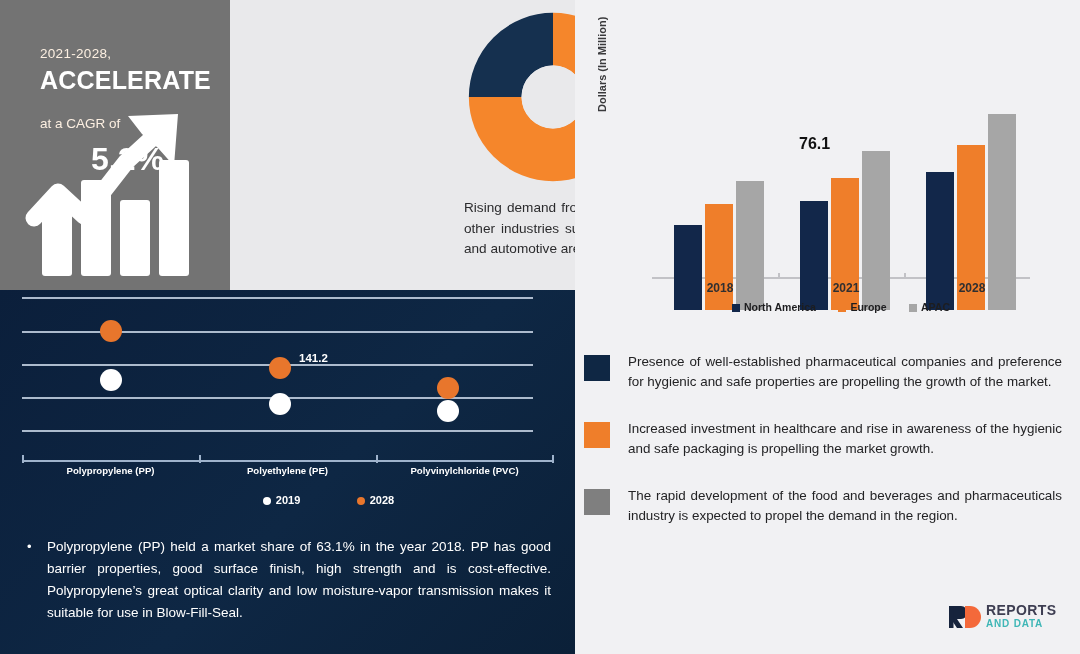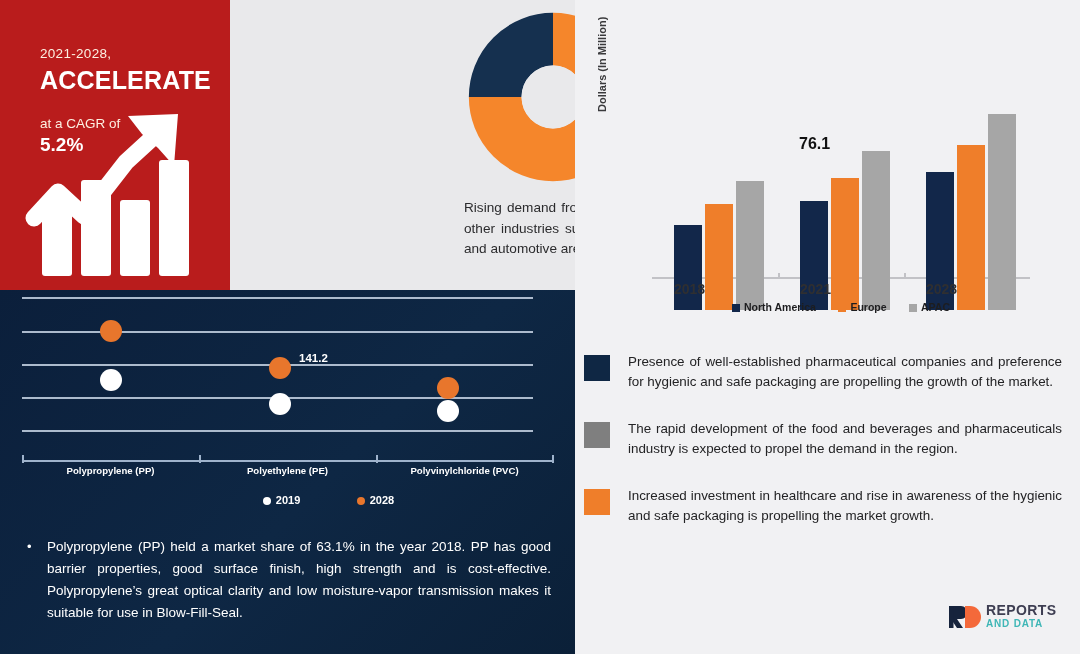--- a/index.html
+++ b/index.html
@@ -8,21 +8,21 @@
     font-family:"Liberation Sans", sans-serif;
     background:#f1f1f3;
     overflow:hidden;
     position:relative;
   }
   .root{position:relative;width:1080px;height:654px;}
 
   
   .panel-orange{
     position:absolute;left:0;top:0;width:270px;height:290px;
-    background:#b91c1c;overflow:hidden;
+    background:#737373;overflow:hidden;
   }
   .panel-donut{
     position:absolute;left:230px;top:0;width:345px;height:290px;
     background:#e9e9eb;
   }
   .panel-dark{
     position:absolute;left:0;top:290px;width:575px;height:364px;
     background:#0d2341;
     background:linear-gradient(135deg,#0b1f3b 0%,#0e2744 55%,#0b2038 100%);
   }
@@ -30,21 +30,21 @@
     position:absolute;left:575px;top:0;width:505px;height:654px;
     background:#f1f1f3;
   }
 
   
   .acc-text{position:absolute;left:40px;top:44px;width:175px;color:#ffffff;z-index:3;}
   .acc-l1{font-size:13.5px;letter-spacing:.3px;color:#fdf0e2;line-height:1.45;}
   .acc-l2{font-size:13.5px;letter-spacing:.3px;color:#fdf0e2;line-height:1.45;}
   .acc-big{font-size:25px;font-weight:700;letter-spacing:.2px;line-height:1.25;color:#ffffff;margin-top:1px;}
   .acc-l3{font-size:13.5px;color:#fdf0e2;line-height:1.5;margin-top:18px;}
-  .acc-pct{font-size:19px;font-weight:700;color:#ffffff;line-height:1.1;margin-top:1px;}
+  .acc-pct{font-size:32px;font-weight:700;color:#ffffff;line-height:1.1;margin-top:8px;text-align:center;}
   .acc-graphic{position:absolute;left:22px;top:108px;width:196px;height:175px;z-index:1;}
 
   
   .donut-wrap{position:absolute;left:238px;top:12px;width:170px;height:170px;}
   .donut-note{
     position:absolute;left:417px;top:22px;width:152px;
   }
   .donut-pct{font-size:26px;color:#f0883e;font-weight:400;line-height:1.05;letter-spacing:.3px;}
   .donut-desc{font-size:14.2px;color:#1d1d1f;line-height:1.42;margin-top:4px;font-weight:600;}
   .donut-para{
@@ -75,21 +75,21 @@
   .bar-chart{position:absolute;left:600px;top:20px;width:460px;height:290px;}
   .ylabel{
     position:absolute;left:-4px;top:92px;
     transform:rotate(-90deg);transform-origin:left top;
     font-size:11px;font-weight:700;color:#3a3a3c;white-space:nowrap;
   }
   .bar-base{position:absolute;left:52px;top:257px;width:378px;height:1.5px;background:#c2c2c6;}
   .bar-sep{position:absolute;top:253px;width:1.5px;height:6px;background:#c2c2c6;}
   .bar{position:absolute;bottom:0;}
   .bargroup{position:absolute;bottom:0;height:215px;}
-  .barcat{position:absolute;top:261px;font-size:14px;font-weight:700;color:#2f2f31;text-align:left;}
+  .barcat{position:absolute;top:261px;font-size:12px;font-weight:700;color:#2f2f31;text-align:center;}
   .barval{position:absolute;font-size:16px;font-weight:700;color:#111;}
   .bar-legend{position:absolute;left:52px;top:277px;width:378px;text-align:center;}
   .blg{display:inline-block;margin:0 9px;font-size:10.5px;font-weight:700;color:#1d1d1f;vertical-align:middle;}
   .blg-sq{display:inline-block;width:8px;height:8px;margin-right:4px;vertical-align:middle;}
 
   
   .rb-list{position:absolute;left:584px;top:352px;width:478px;}
   .rb{position:relative;margin-bottom:21px;min-height:46px;}
   .rb-sq{position:absolute;left:0;top:3px;width:26px;height:26px;}
   .rb-txt{
@@ -217,29 +217,29 @@
     <div class="bar-legend">
       <span class="blg"><span class="blg-sq" style="background:#12274a;"></span><span>North America</span></span>
       <span class="blg"><span class="blg-sq" style="background:#ef7e2a;"></span><span>Europe</span></span>
       <span class="blg"><span class="blg-sq" style="background:#a6a6a6;"></span><span>APAC</span></span>
     </div>
   </div>
 
   <div class="rb-list">
     <div class="rb">
       <span class="rb-sq" style="background:#0f2744;"></span>
-      <span class="rb-txt">Presence of well-established pharmaceutical companies and preference for hygienic and safe packaging are propelling the growth of the market.</span>
+      <span class="rb-txt">Presence of well-established pharmaceutical companies and preference for hygienic and safe properties are propelling the growth of the market.</span>
+    </div>
+    <div class="rb">
+      <span class="rb-sq" style="background:#ef7e2a;"></span>
+      <span class="rb-txt">Increased investment in healthcare and rise in awareness of the hygienic and safe packaging is propelling the market growth.</span>
     </div>
     <div class="rb">
       <span class="rb-sq" style="background:#7f7f7f;"></span>
       <span class="rb-txt">The rapid development of the food and beverages and pharmaceuticals industry is expected to propel the demand in the region.</span>
-    </div>
-    <div class="rb">
-      <span class="rb-sq" style="background:#ef7e2a;"></span>
-      <span class="rb-txt">Increased investment in healthcare and rise in awareness of the hygienic and safe packaging is propelling the market growth.</span>
     </div>
   </div>
 
   <div class="logo">
     <svg class="logo-mark" viewBox="0 0 34 24" xmlns="http://www.w3.org/2000/svg">
       <path d="M1 1 h12 a6.5 6.5 0 0 1 0 13 h-4 l6 9 h-6 l-6 -9 v9 h-2 z" fill="#16233c"></path>
       <rect x="1" y="1" width="4.5" height="22" fill="#16233c"></rect>
       <path d="M17 1 h5 a11 11 0 0 1 0 22 h-5 z" fill="#f4693a"></path>
     </svg>
     <div class="logo-txt">

